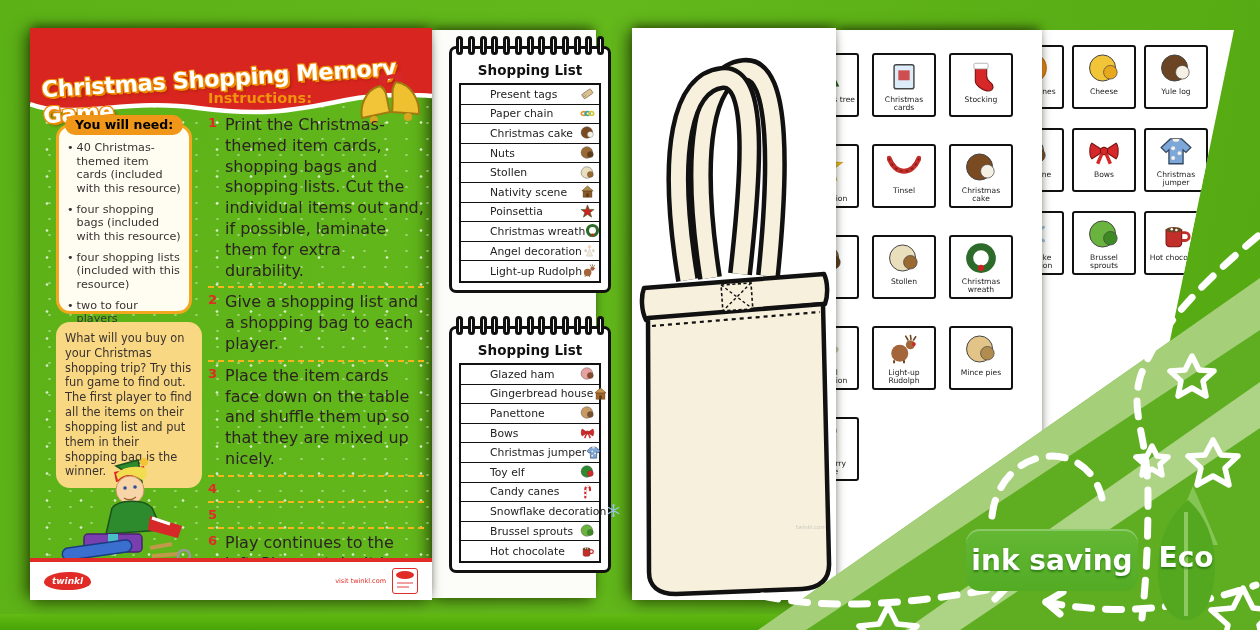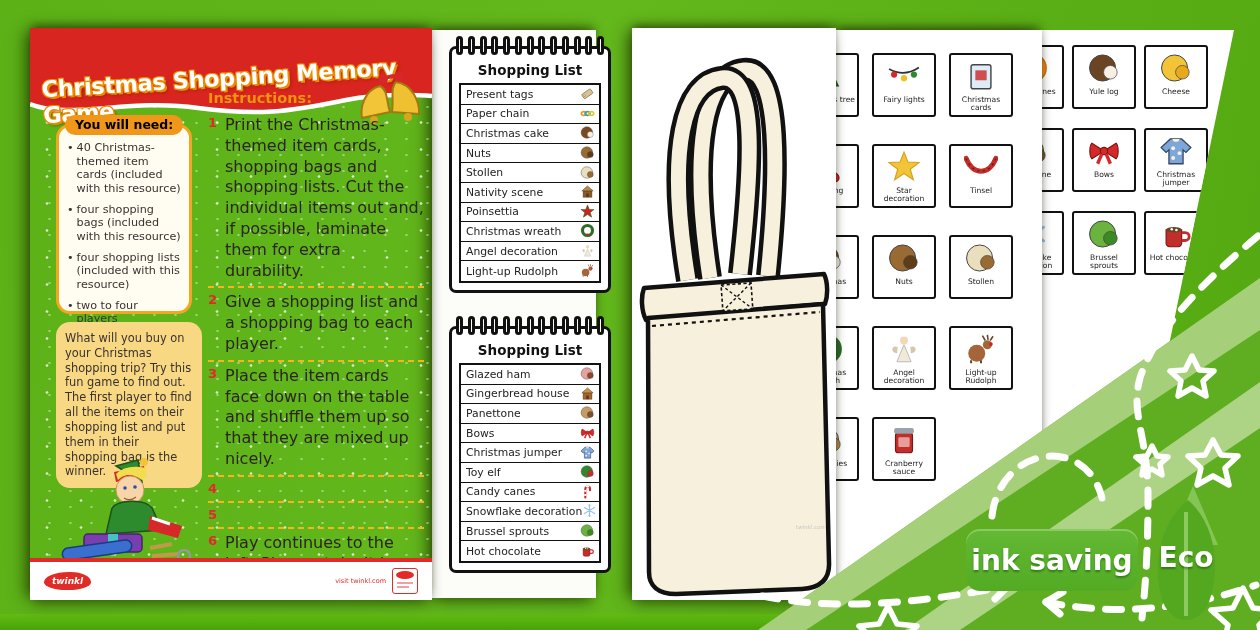--- a/index.html
+++ b/index.html
@@ -48,21 +48,21 @@
   .page-lists{left:432px;width:164px;z-index:5;background:#fcfcf9;}
   .notepad{position:absolute;left:17px;width:162px;border:3px solid #111;border-radius:7px;
     background:#fff;padding:5px 7px 7px;}
   .coils{position:absolute;left:4px;right:4px;top:-13px;display:flex;justify-content:space-between;}
   .coil{width:7px;height:19px;border:3px solid #111;border-radius:5px;background:#fdfdfc;}
   .pad-title{text-align:center;font-weight:bold;font-size:13.5px;color:#111;margin:8px 0 5px;}
   .pad-table{border:2px solid #111;}
   .pad-row{display:flex;align-items:center;justify-content:space-between;height:19.6px;
     border-bottom:1.6px solid #111;padding:0 3px 0 5px;}
   .pad-row:last-child{border-bottom:none;}
-  .pad-label{font-size:10.8px;color:#222;white-space:nowrap;}
+  .pad-label{font-size:10.8px;color:#222;white-space:nowrap;margin-left:24px;}
   .pad-ico{width:16px;height:16px;flex:0 0 16px;}
   
   .page-bag{left:632px;width:204px;top:28px;height:572px;z-index:4;}
   .bagmark{position:absolute;right:10px;bottom:70px;color:#c9c9c2;font-size:5.5px;}
   
   .page-cards{overflow:hidden;}
   .page-c1{left:836px;width:206px;z-index:3;}
   .page-c2{left:1042px;width:192px;height:540px;z-index:2;
     clip-path:polygon(0 0,100% 0,42% 100%,0 100%);}
   .cards-grid{position:absolute;display:grid;}
@@ -96,37 +96,37 @@
                 <circle cx="12" cy="12" r="10" fill="#ef8b1d" stroke="#c96e0d" stroke-width="1"></circle>
               </svg>
             </span>
           </div>
           <div class="icard-label">Clementines</div>
         </div>
         <div class="icard">
           <div class="icard-art">
             <span style="display: inline-flex;">
               <svg width="34" height="34" viewBox="0 0 24 24">
+                <circle cx="11" cy="12" r="9.2" fill="#f2c437" stroke="#444" stroke-width="0.7"></circle>
+                <circle cx="16.5" cy="15" r="4.8" fill="#e8a81c" stroke="#444" stroke-width="0.5"></circle>
+              </svg>
+            </span>
+          </div>
+          <div class="icard-label">Cheese</div>
+        </div>
+        <div class="icard">
+          <div class="icard-art">
+            <span style="display: inline-flex;">
+              <svg width="34" height="34" viewBox="0 0 24 24">
                 <circle cx="11" cy="12" r="9.2" fill="#6b4423" stroke="#444" stroke-width="0.7"></circle>
                 <circle cx="16.5" cy="15" r="4.8" fill="#f5f0e3" stroke="#444" stroke-width="0.5"></circle>
               </svg>
             </span>
           </div>
           <div class="icard-label">Yule log</div>
-        </div>
-        <div class="icard">
-          <div class="icard-art">
-            <span style="display: inline-flex;">
-              <svg width="34" height="34" viewBox="0 0 24 24">
-                <circle cx="11" cy="12" r="9.2" fill="#f2c437" stroke="#444" stroke-width="0.7"></circle>
-                <circle cx="16.5" cy="15" r="4.8" fill="#e8a81c" stroke="#444" stroke-width="0.5"></circle>
-              </svg>
-            </span>
-          </div>
-          <div class="icard-label">Cheese</div>
         </div>
         <div class="icard">
           <div class="icard-art">
             <span style="display: inline-flex;">
               <svg width="34" height="34" viewBox="0 0 24 24">
                 <circle cx="11" cy="12" r="9.2" fill="#c89b62" stroke="#444" stroke-width="0.7"></circle>
                 <circle cx="16.5" cy="15" r="4.8" fill="#7a5230" stroke="#444" stroke-width="0.5"></circle>
               </svg>
             </span>
           </div>
@@ -206,33 +206,20 @@
             <span style="display: inline-flex;">
               <svg width="34" height="34" viewBox="0 0 24 24">
                 <path d="M12,2 L20,19 H4 Z" fill="#2a7d2a" stroke="#1c521c" stroke-width="0.8"></path>
                 <rect x="10.2" y="19" width="3.6" height="3.5" fill="#8a5a2b"></rect>
                 <circle cx="10" cy="10" r="1" fill="#d62828"></circle>
                 <circle cx="14" cy="14" r="1" fill="#e8c227"></circle>
               </svg>
             </span>
           </div>
           <div class="icard-label">Christmas tree</div>
-        </div>
-        <div class="icard">
-          <div class="icard-art">
-            <span style="display: inline-flex;">
-              <svg width="34" height="34" viewBox="0 0 24 24">
-                <path d="M1.5,7 Q12,13 22.5,6" fill="none" stroke="#333" stroke-width="1.2"></path>
-                <circle cx="5" cy="11" r="2.2" fill="#d62828"></circle>
-                <circle cx="12" cy="13.5" r="2.2" fill="#e8c227"></circle>
-                <circle cx="19" cy="11" r="2.2" fill="#2d8a2d"></circle>
-              </svg>
-            </span>
-          </div>
-          <div class="icard-label">Fairy lights</div>
         </div>
         <div class="icard">
           <div class="icard-art">
             <span style="display: inline-flex;">
               <svg width="34" height="34" viewBox="0 0 24 24">
                 <rect x="5" y="4" width="14" height="17" rx="1.5" fill="#dcecf8" stroke="#444" stroke-width="1"></rect>
                 <rect x="8" y="8" width="8" height="7" fill="#cc3333" opacity="0.85"></rect>
               </svg>
             </span>
           </div>

